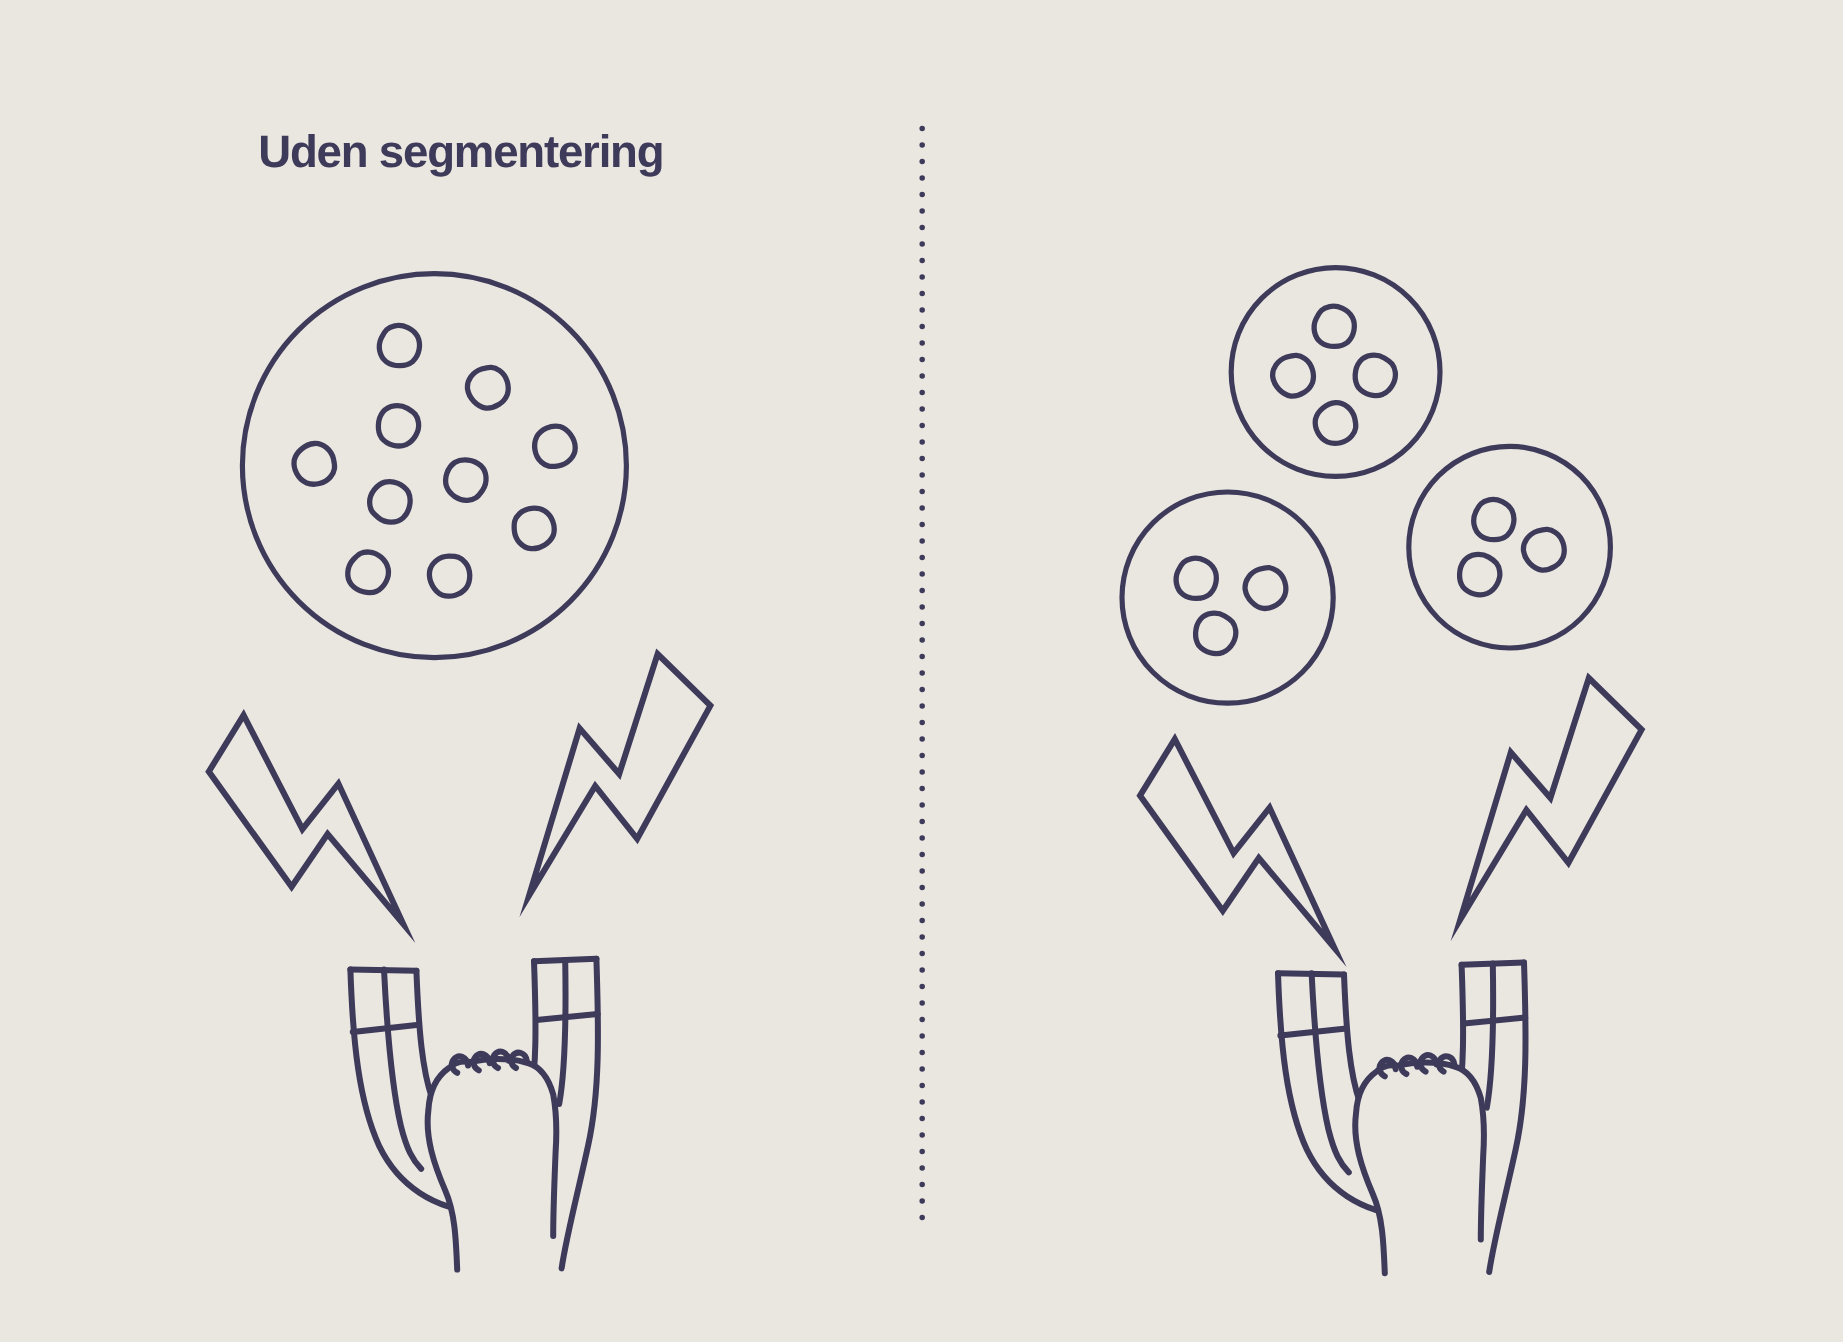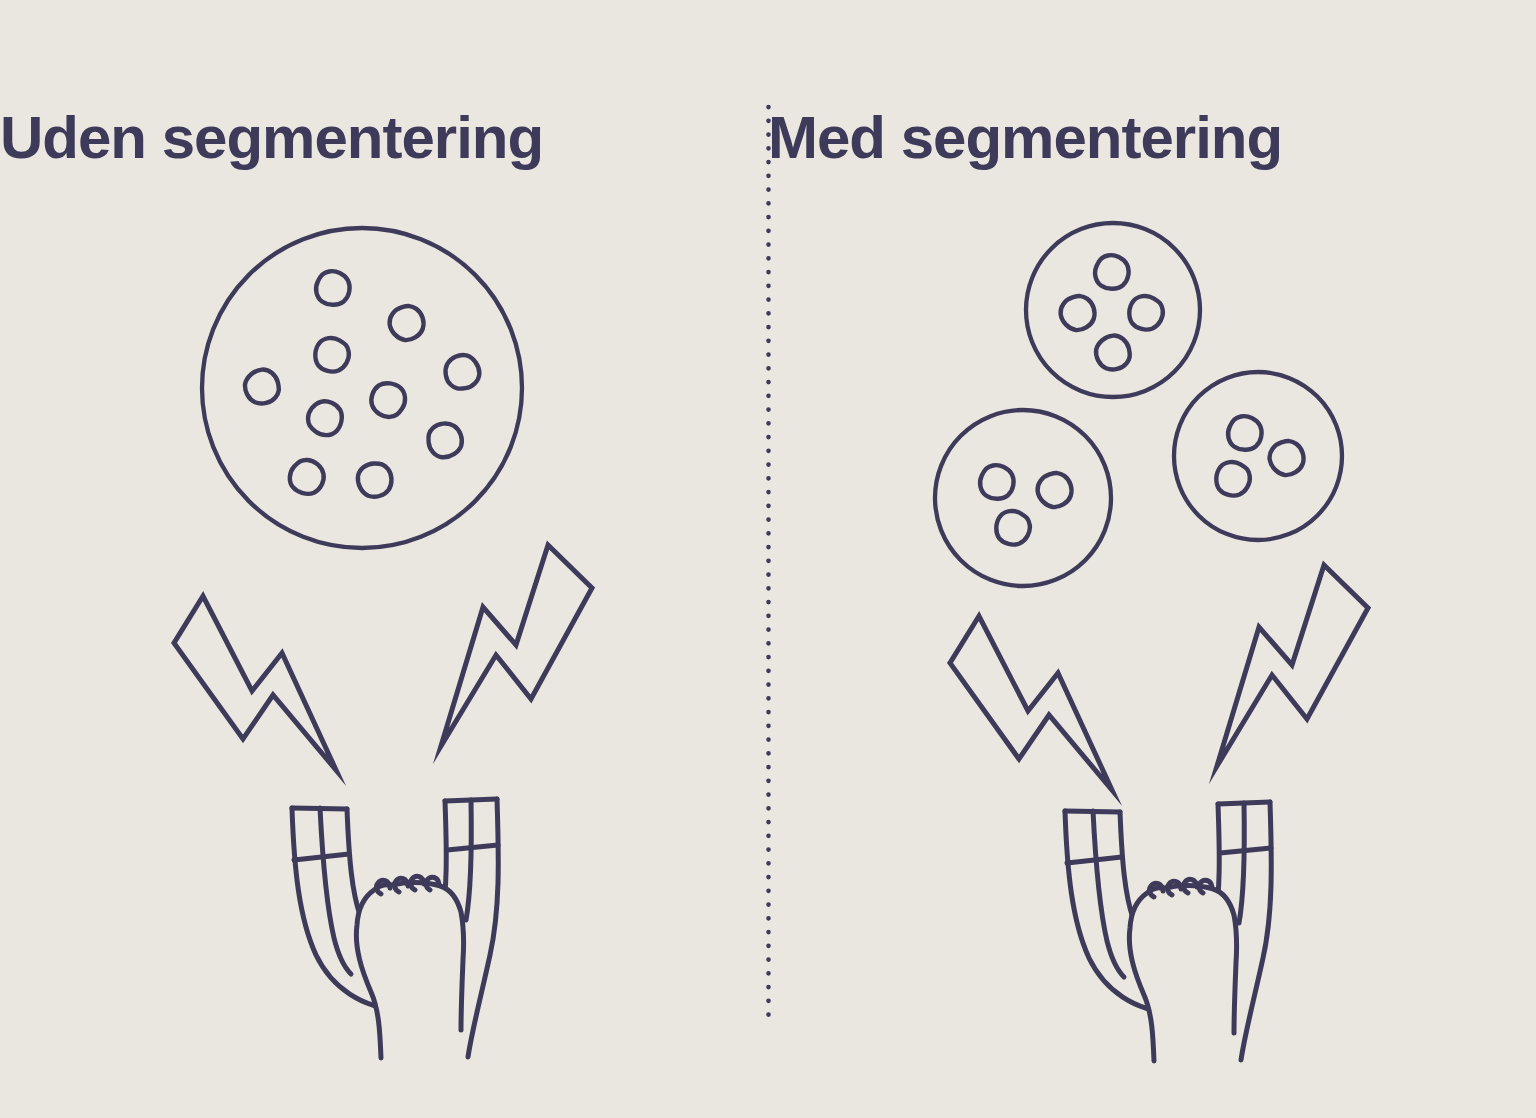--- a/index.html
+++ b/index.html
@@ -9,21 +9,22 @@
   html,body{margin:0;padding:0;}
   body{
     width:1536px;height:1118px;
     background:var(--bg);
     font-family:"Liberation Sans", sans-serif;
     overflow:hidden;
   }
   .stage{position:relative;width:1536px;height:1118px;}
   .panel-title{
     position:absolute;top:108px;width:768px;
-    font-weight:bold;font-size:60px;line-height:1;
+    text-align:center;
+    font-weight:bold;font-size:38px;line-height:1;
     letter-spacing:-1px;
     color:var(--line);
     user-select:none;
   }
   .panel-title.left{left:0;}
   .panel-title.right{left:768px;}
   svg.art{position:absolute;left:0;top:0;}
   .ring{fill:none;stroke:var(--line);stroke-width:4.3;}
   .blob{fill:none;stroke:var(--line);stroke-width:4.4;stroke-linejoin:round;}
   .stroke{fill:none;stroke:var(--line);stroke-width:5;stroke-linecap:round;stroke-linejoin:round;}
@@ -31,21 +32,20 @@
   .fill-bg{fill:var(--bg);stroke:none;}
   .divider{stroke:var(--line);stroke-width:4.6;stroke-linecap:round;stroke-dasharray:0.1 13.65;fill:none;}
 </style>
 </head>
 <body>
 
 <div class="stage">
 
   <div class="panel-title left">Uden segmentering</div>
 
-  <div class="panel-title right">Med segmentering</div>
 
   <svg class="art" id="art" width="1536" height="1118" viewBox="0 0 1536 1118">
     <defs>
 
       <path id="blob" d="M -4,-16.5 C 3,-18 11.5,-14 15,-7.5 C 18.2,-1 16.5,8 11,13.2 C 5.5,17.6 -4.5,18 -11,13.5 C -16.8,9.3 -18.6,0.5 -15.2,-6.5 C -12.2,-12.6 -10,-15.2 -4,-16.5 Z"></path>
 
       <g id="bolts">
         <path class="bolt" d="M203,596 L174,643 L243,739 L273,695 L336,770 L282,653 L252,691 Z"></path>
         <path class="bolt" d="M548,545 L592,588 L531,699 L496,655 L441,746 L483,607 L516,645 Z"></path>
       </g>

